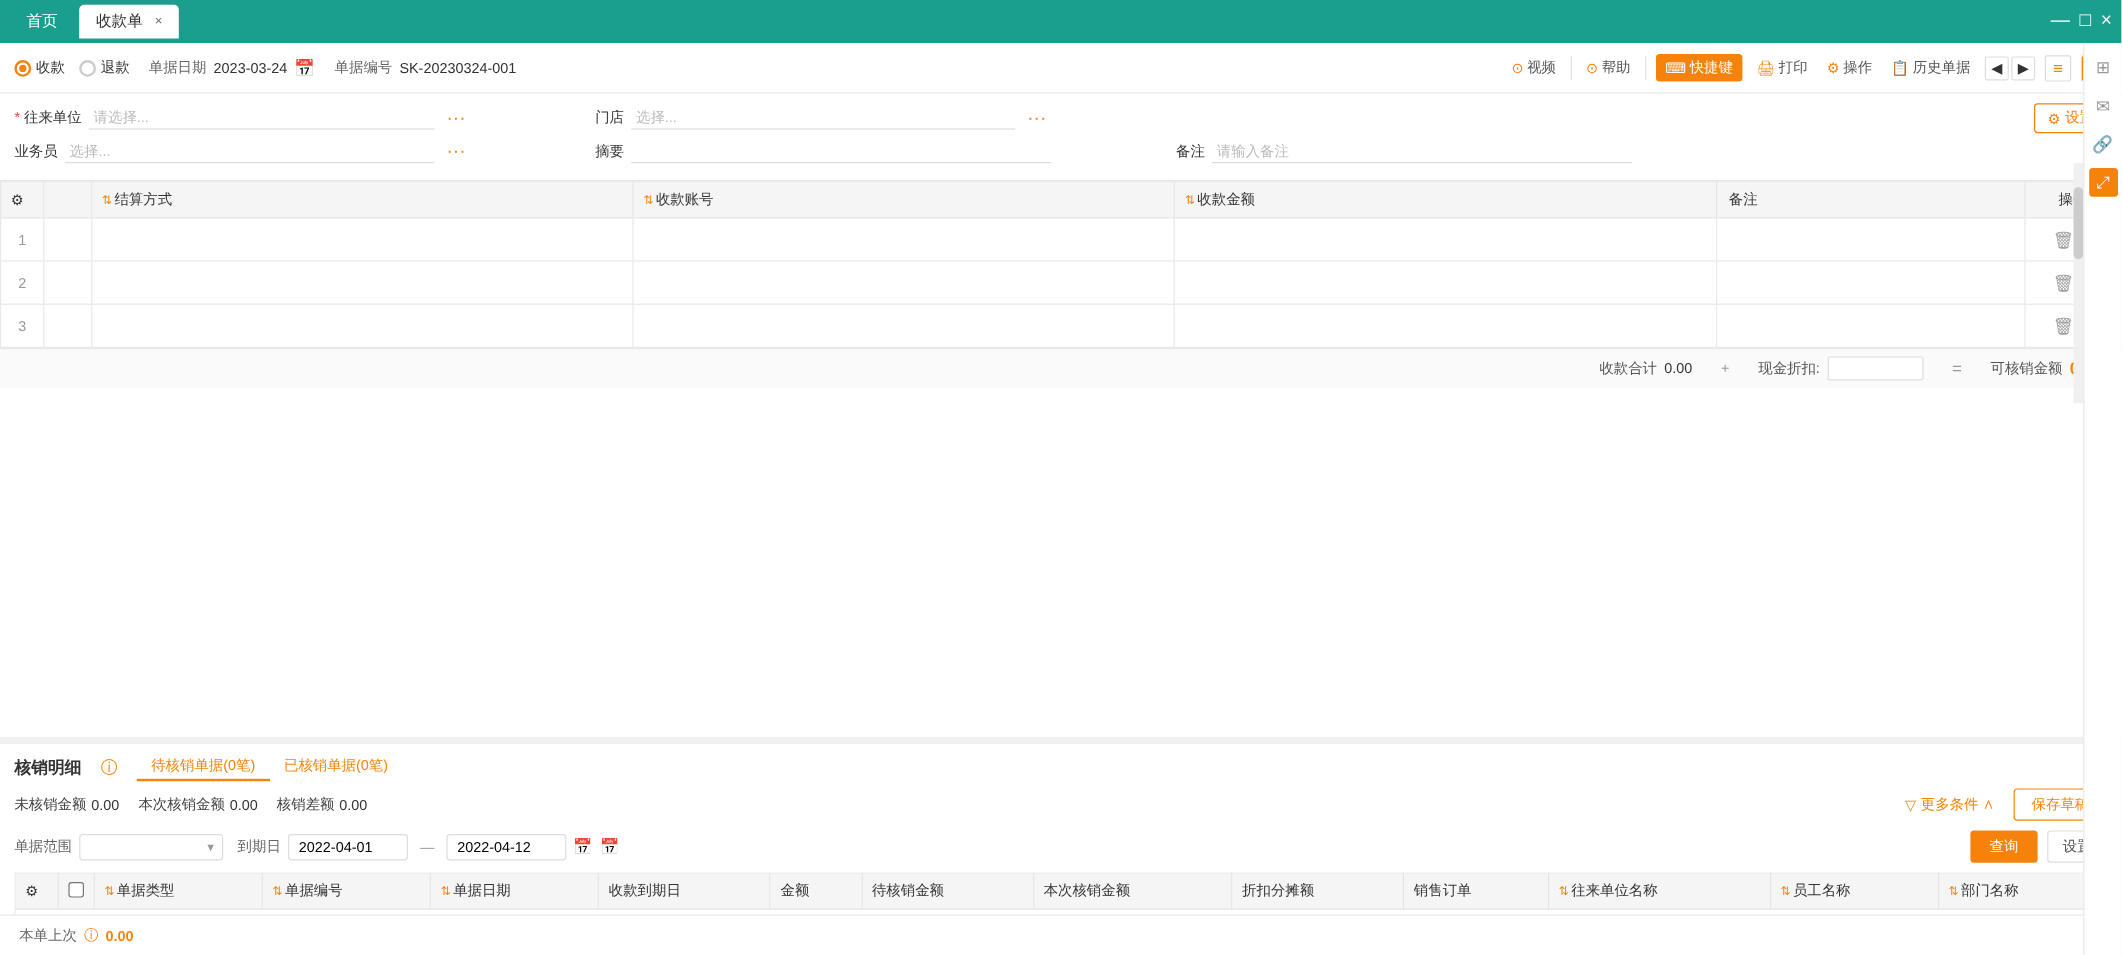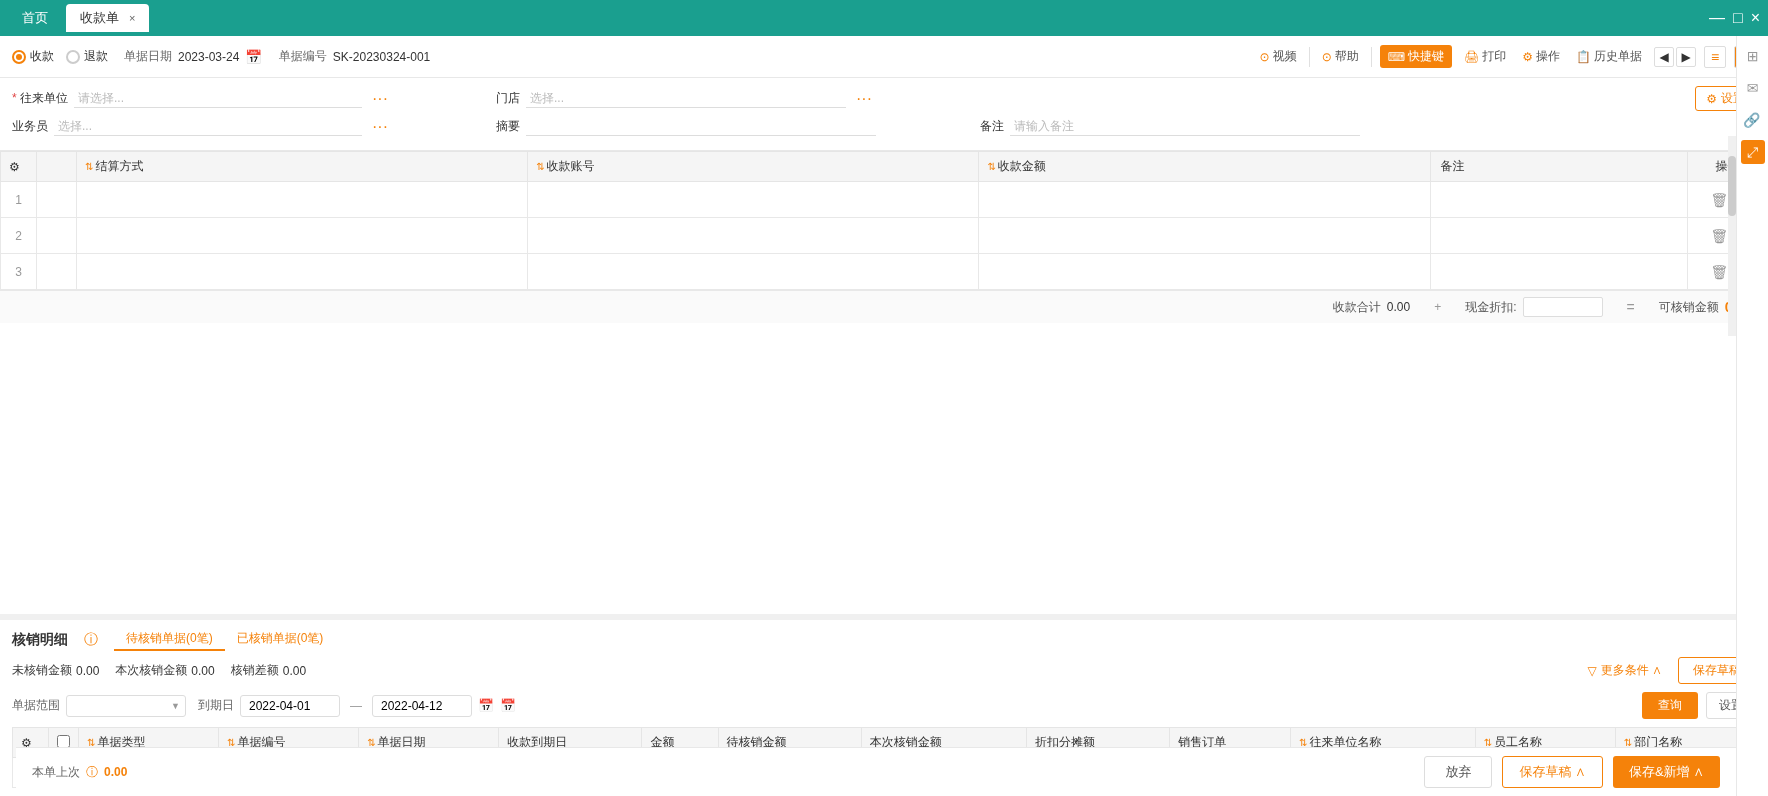--- a/index.html
+++ b/index.html
@@ -921,36 +921,25 @@
           </thead>
           <tbody>
             <tr>
               <td colspan="14" style="height:30px;"></td>
             </tr>
           </tbody>
         </table>
       </div>
     </div>
 
-    <div class="footer-bar" style="position:absolute;bottom:0;left:16px;right:32px;gap:36px;">
+    <div class="footer-bar" style="position:absolute;bottom:0;left:0;right:32px;gap:36px;">
       <div class="footer-info">
         <span class="footer-label">本单上次</span>
         <span style="color:#f5820a;cursor:pointer;">ⓘ</span>
         <span class="footer-value">0.00</span>
-      </div>
-      <div class="footer-btns">
-        <button class="btn-discard">
-          <span>放弃</span>
-        </button>
-        <button class="btn-save-draft">
-          <span>保存草稿 ∧</span>
-        </button>
-        <button class="btn-save-new">
-          <span>保存&amp;新增 ∧</span>
-        </button>
       </div>
     </div>
 
     <div class="right-sidebar">
       <div class="sidebar-icon-btn">⊞</div>
       <div class="sidebar-icon-btn">✉</div>
       <div class="sidebar-icon-btn">🔗</div>
       <div class="sidebar-icon-btn active-sidebar">⤢</div>
     </div>
 

